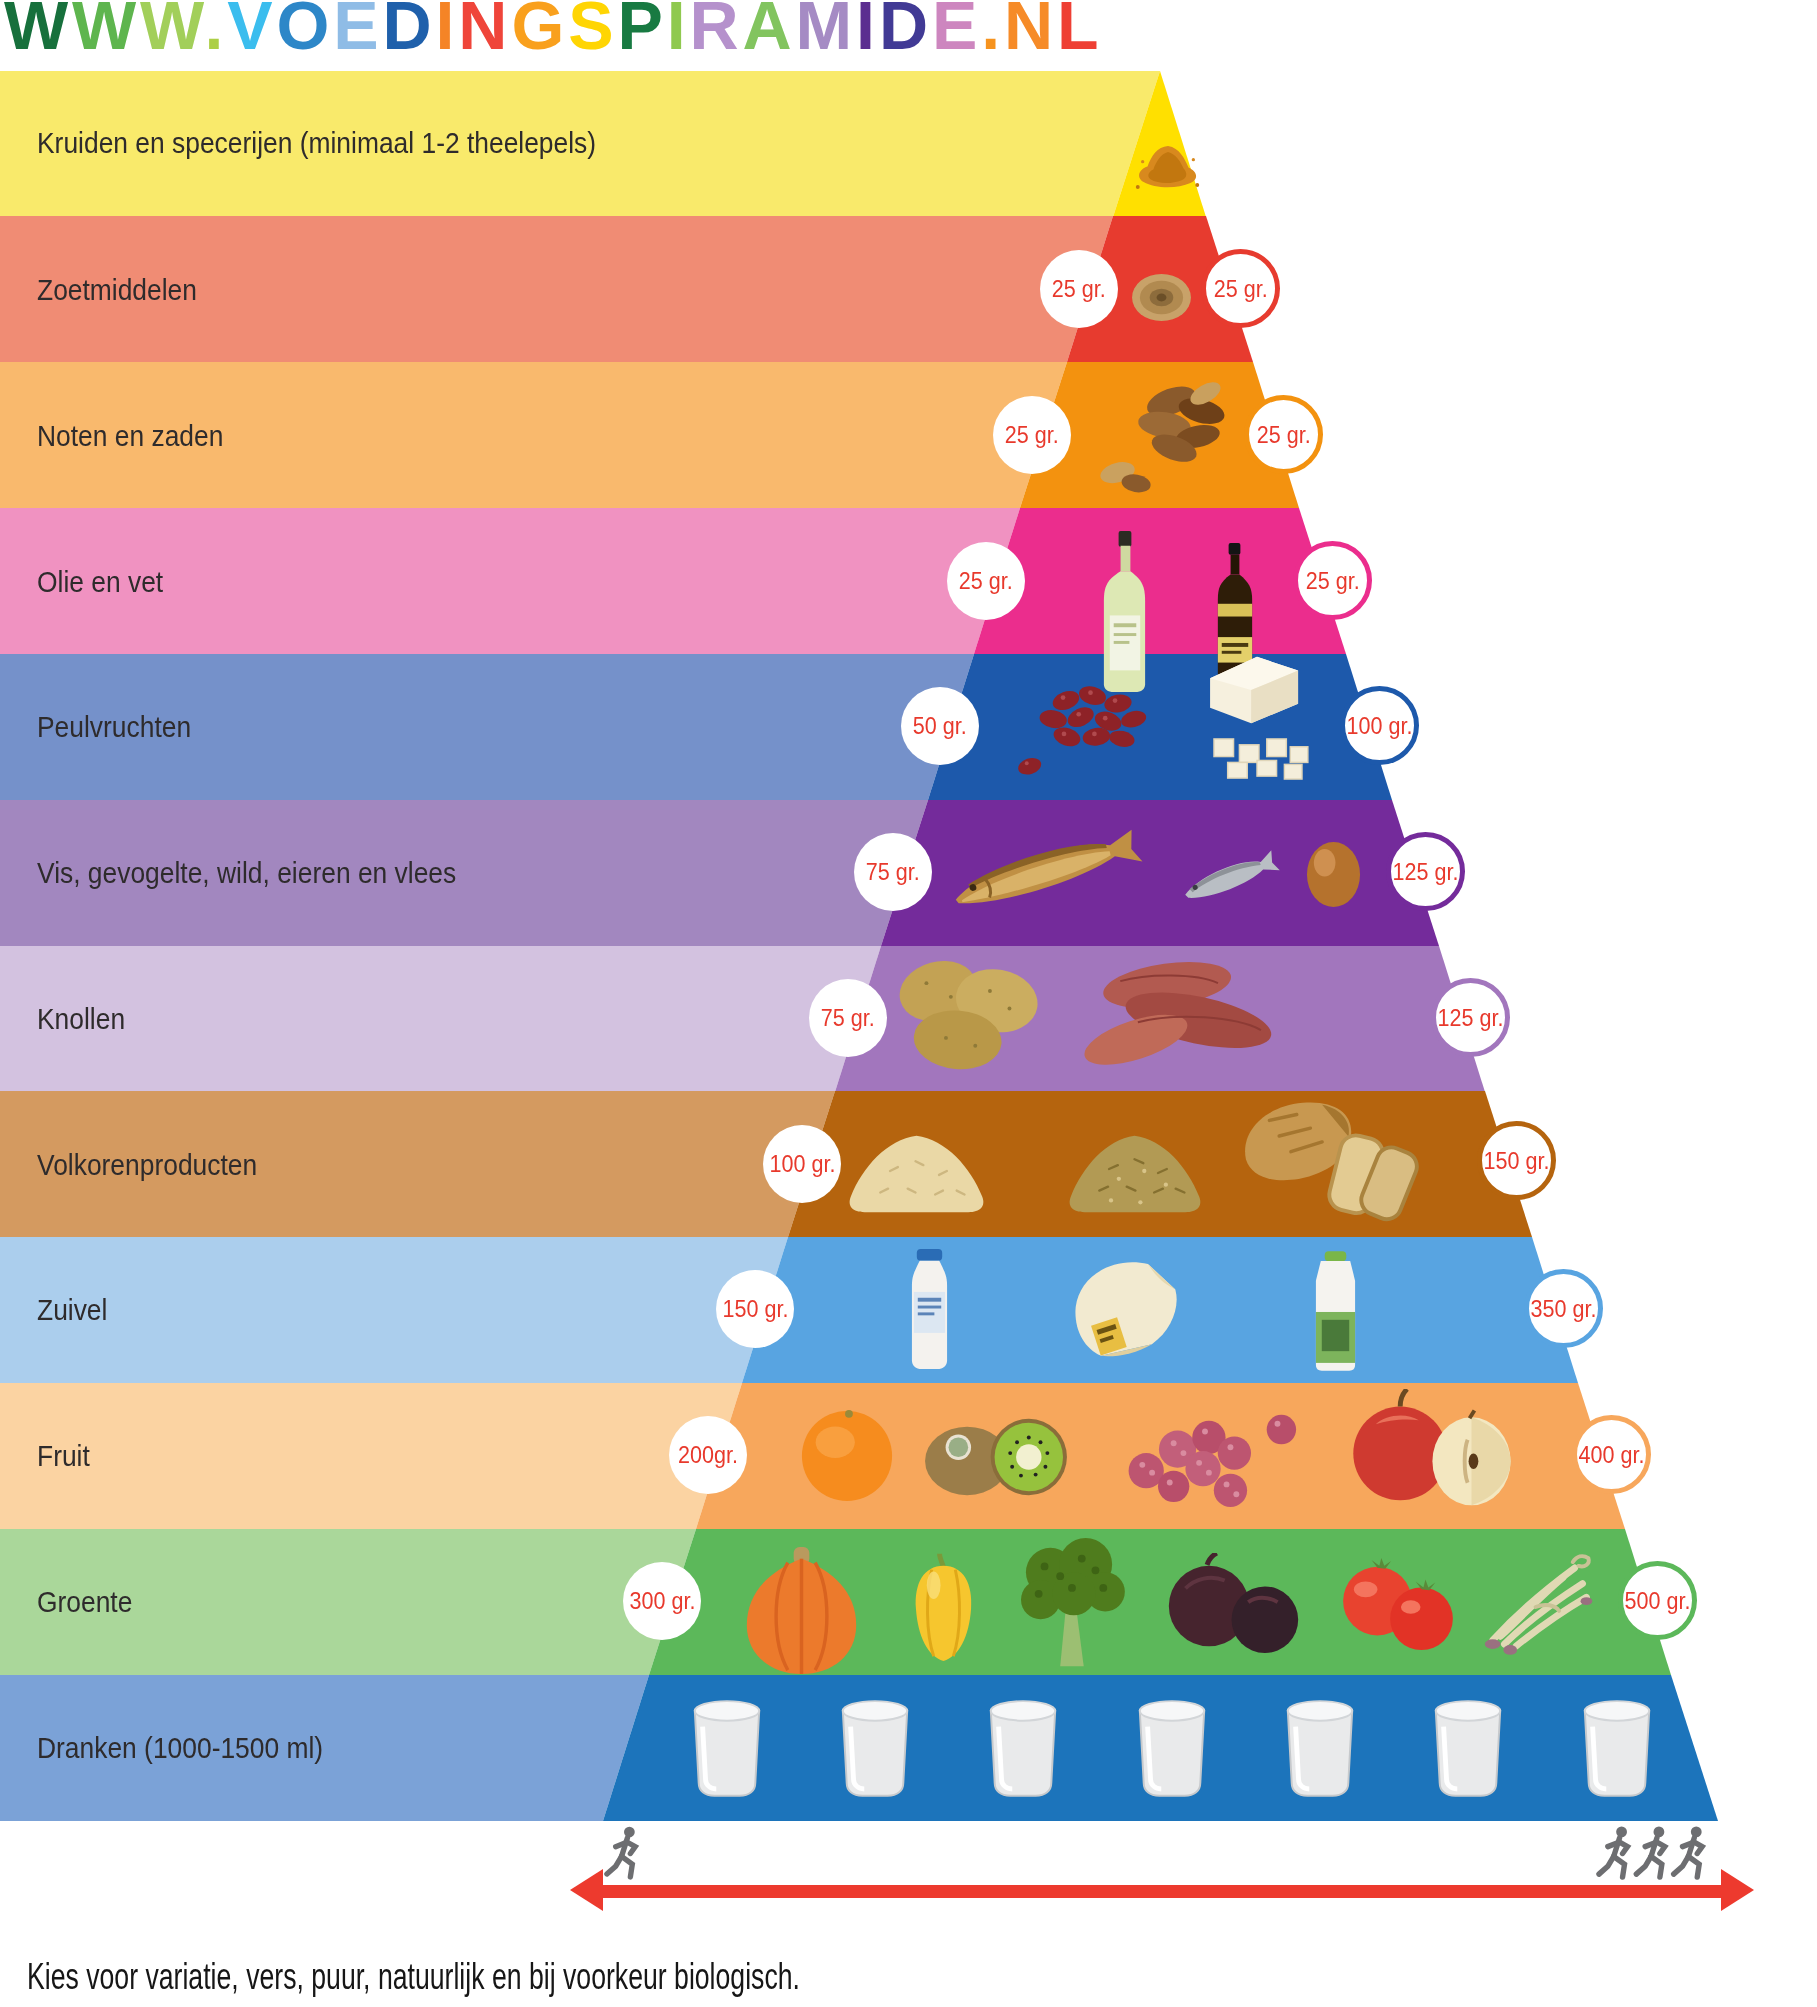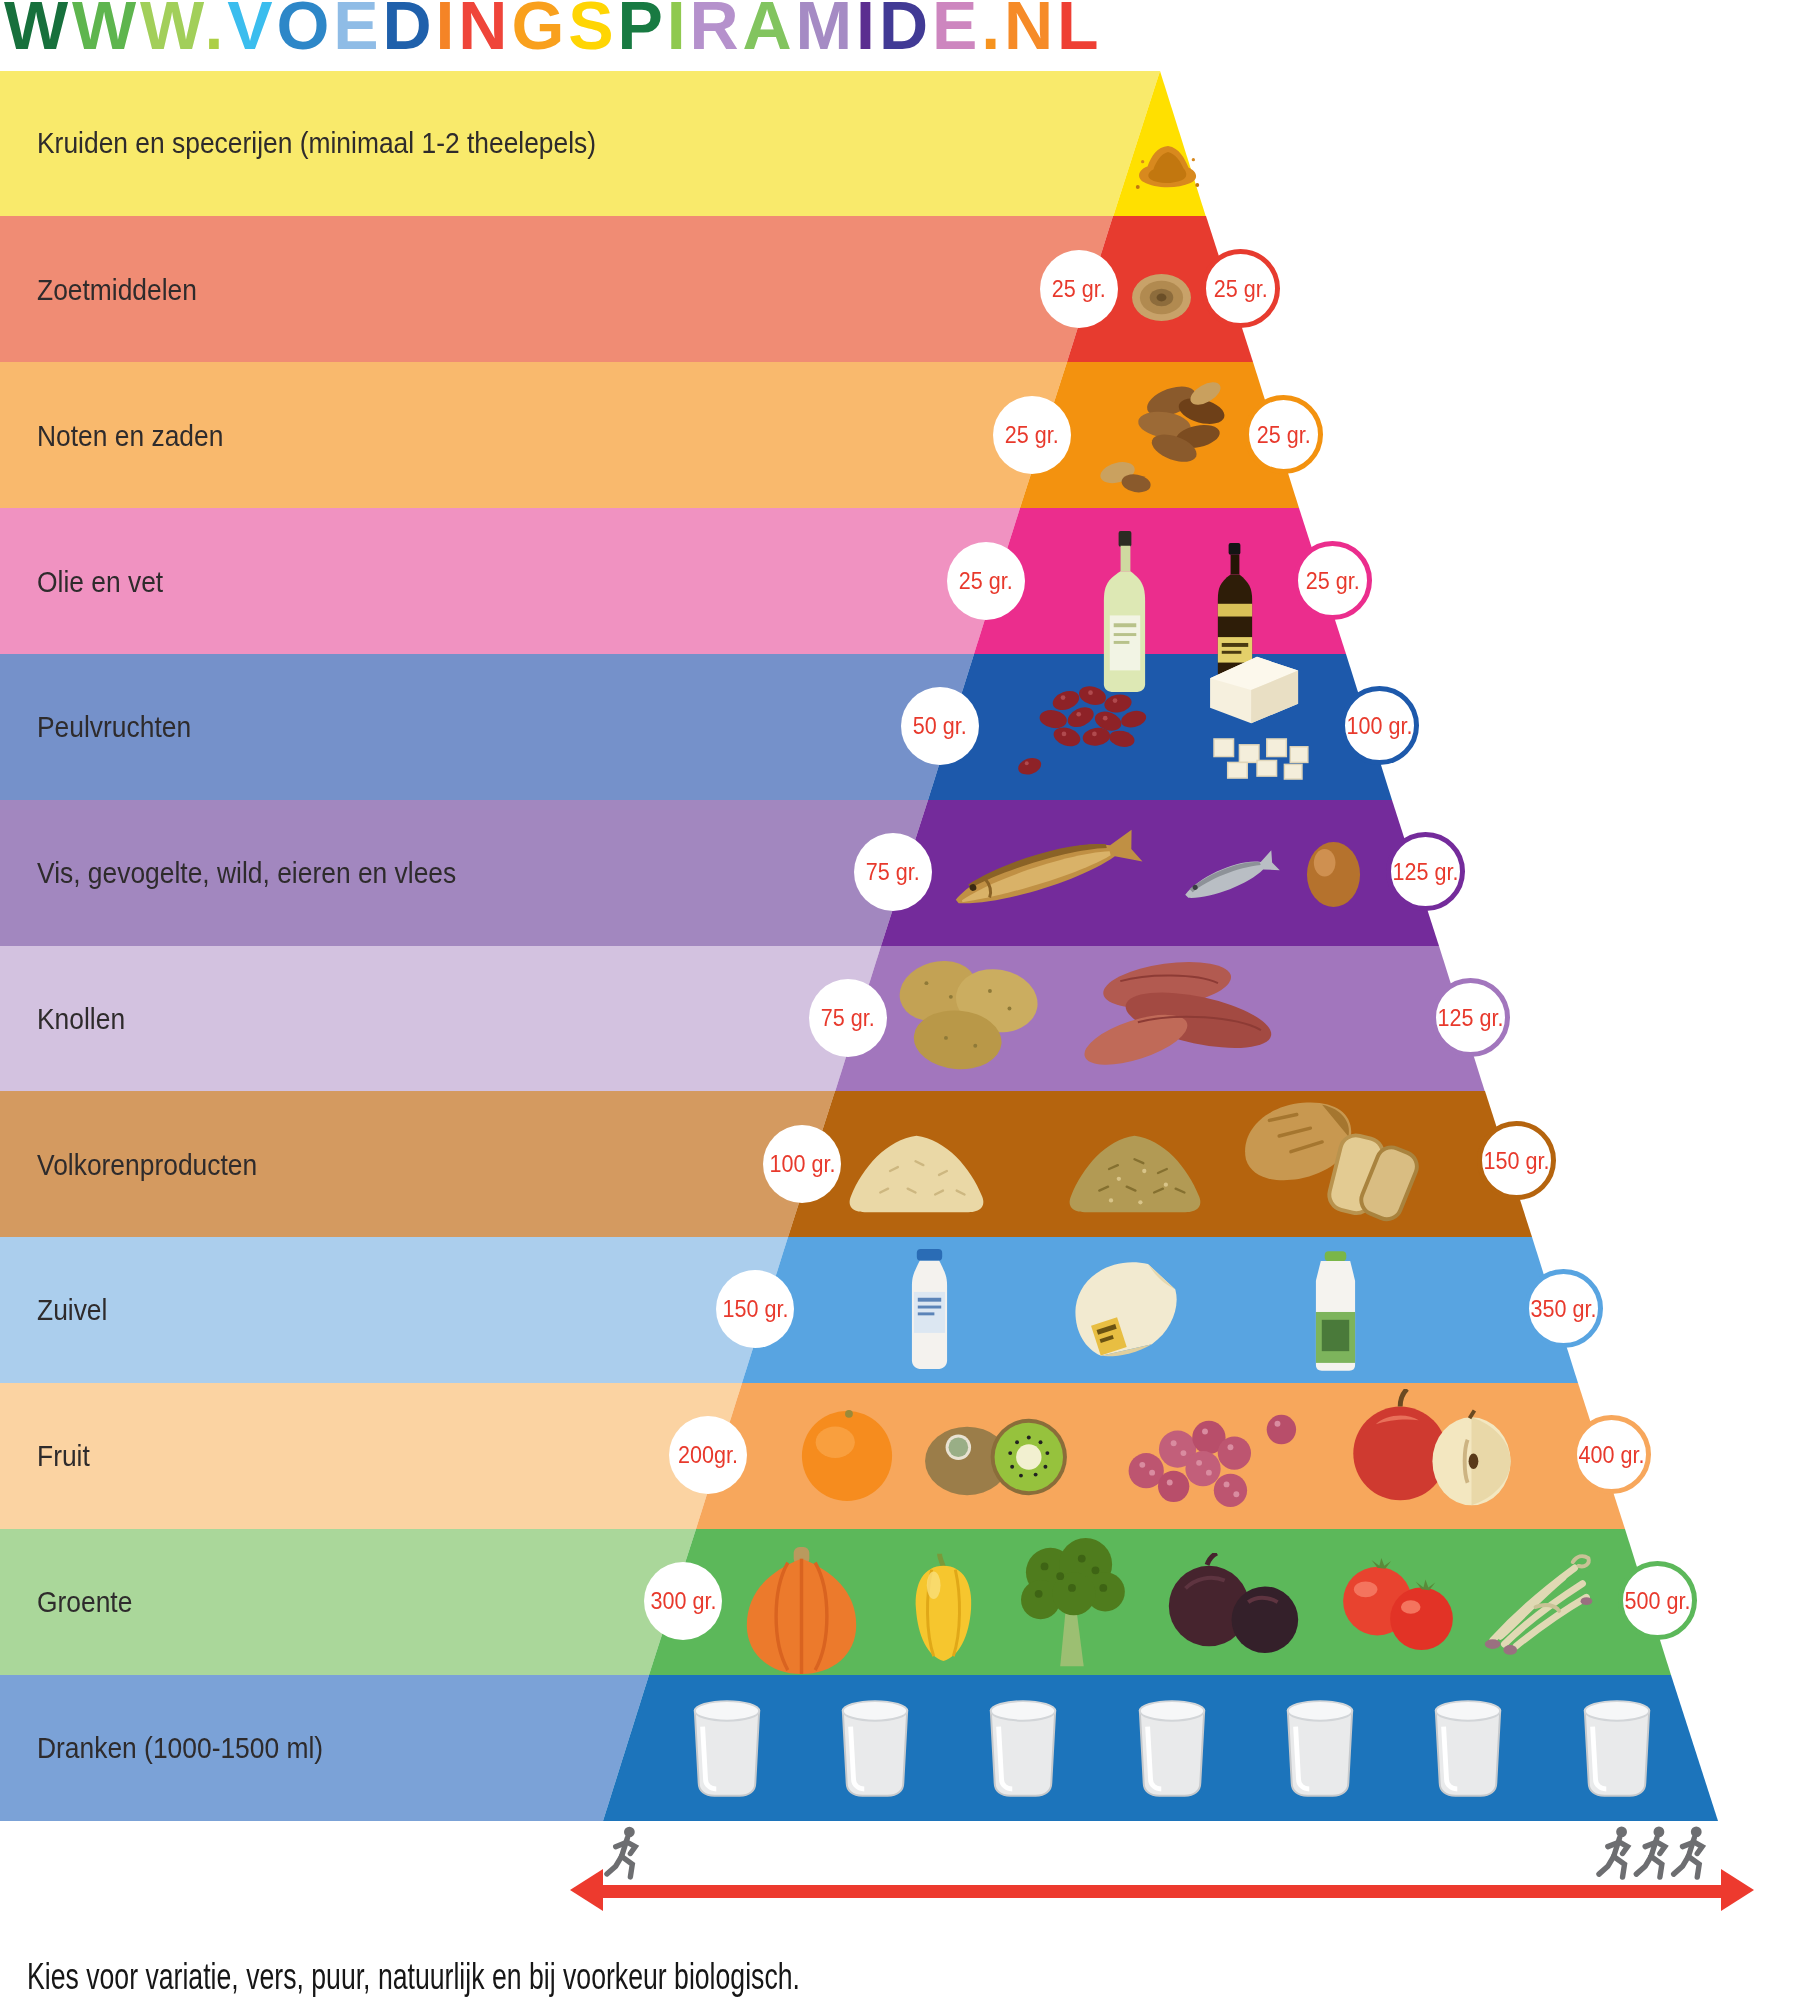--- a/index.html
+++ b/index.html
@@ -144,21 +144,21 @@
     </div>
   <div class="amt amt-l" style="left:763px;top:1125px">
       <span>100 gr.</span>
     </div>
   <div class="amt amt-l" style="left:716px;top:1270px">
       <span>150 gr.</span>
     </div>
   <div class="amt amt-l" style="left:669px;top:1416px">
       <span>200gr.</span>
     </div>
-  <div class="amt amt-l" style="left:644px;top:1562px">
+  <div class="amt amt-l" style="left:623px;top:1562px">
       <span>300 gr.</span>
     </div>
 
   <div class="amt amt-r" style="left: 1201px; top: 249px; border-color: rgb(231, 59, 47);">
       <span>25 gr.</span>
     </div>
   <div class="amt amt-r" style="left: 1244px; top: 395px; border-color: rgb(243, 146, 15);">
       <span>25 gr.</span>
     </div>
   <div class="amt amt-r" style="left: 1293px; top: 541px; border-color: rgb(235, 45, 141);">

